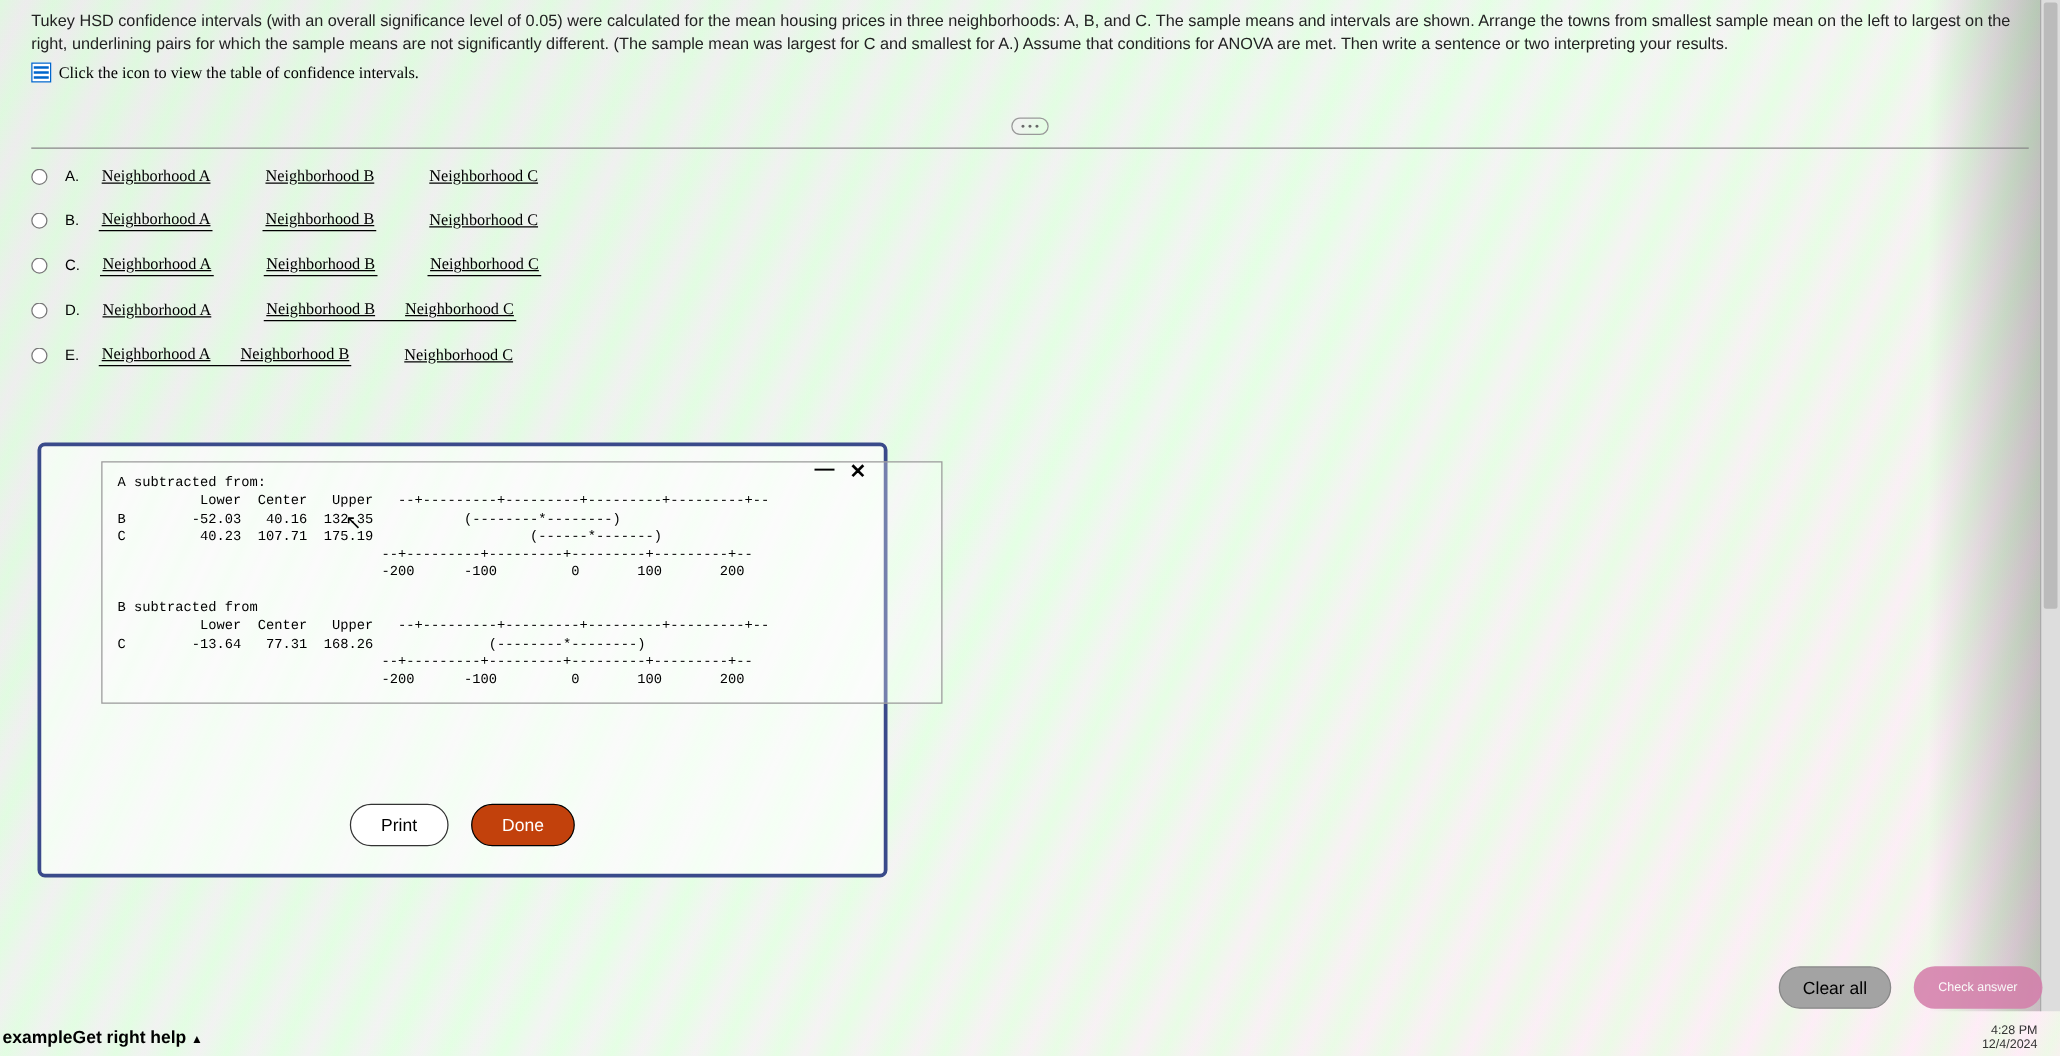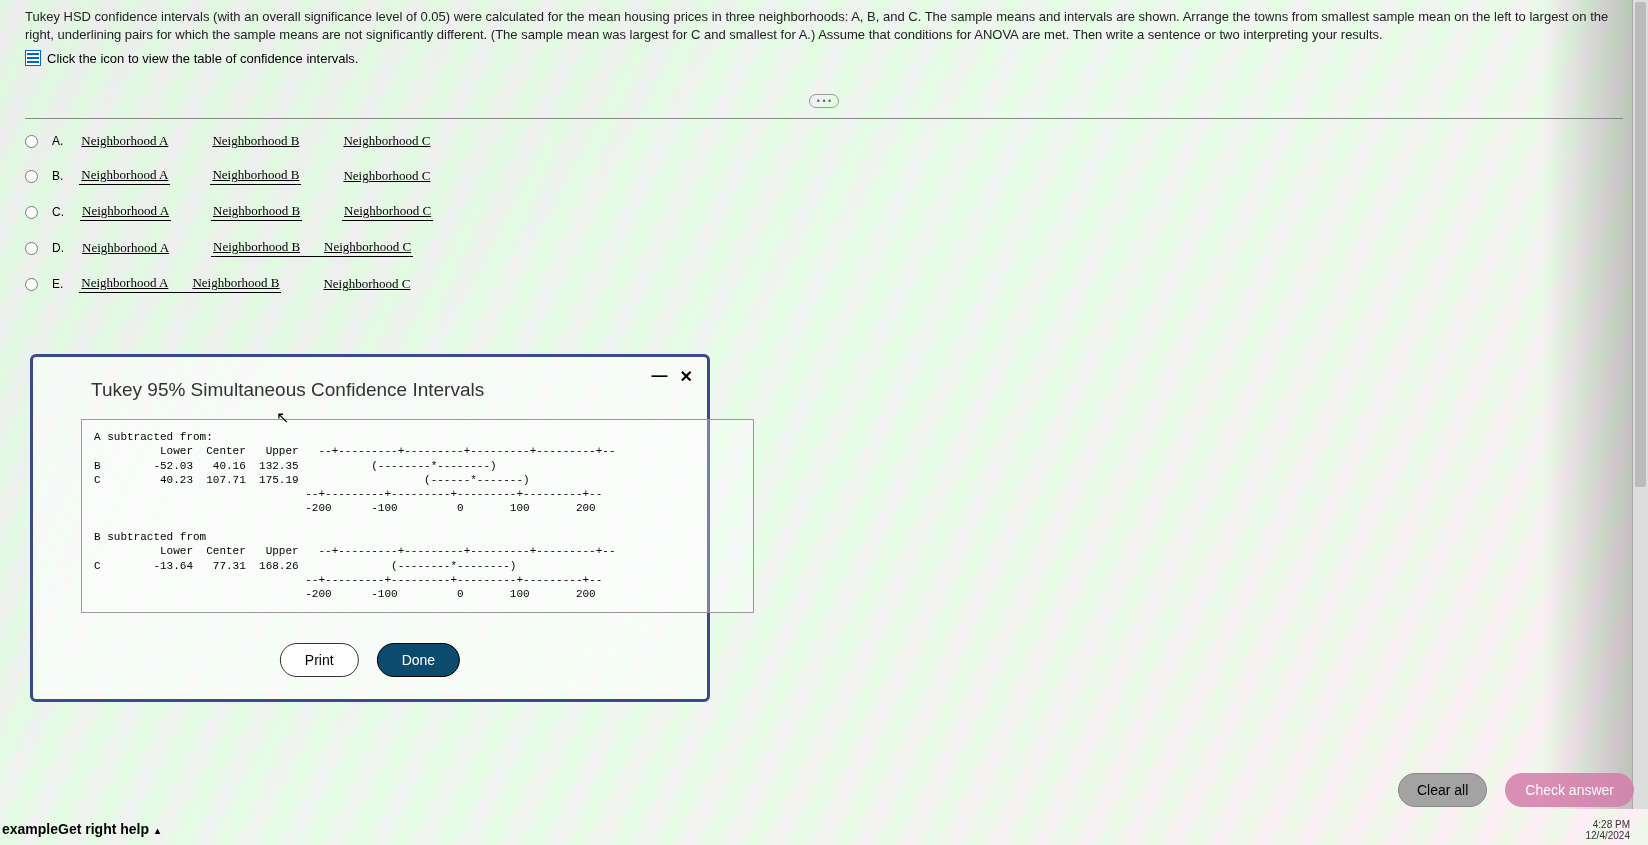--- a/index.html
+++ b/index.html
@@ -32,20 +32,21 @@
   font-size: 13px;
   color: #222;
   line-height: 1.4;
   margin-bottom: 6px;
 }
 .click-row {
   display: flex;
   align-items: center;
   gap: 6px;
   font-size: 13px;
+  font-family: Liberation Serif, serif;
 }
 .table-icon {
   width: 16px;
   height: 16px;
   border: 1px solid #0066cc;
   background: #fff;
   display: inline-flex;
   flex-direction: column;
   justify-content: space-around;
   padding: 1px;
@@ -140,21 +141,21 @@
   gap: 18px;
 }
 .btn {
   border-radius: 20px;
   padding: 8px 24px;
   font-size: 14px;
   cursor: pointer;
   border: 1px solid #333;
 }
 .btn-print { background: #fff; color: #000; }
-.btn-done { background: #0c4a6e; color: #fff; border-color:#000;text-align:center; }
+.btn-done { background: #c2410c; color: #fff; border-color:#000;text-align:center; }
 
 .footer-bar {
   position: absolute;
   bottom: 38px;
   right: 14px;
   display: flex;
   gap: 18px;
 }
 .btn-clear {
   background: #a3a3a3;
@@ -162,21 +163,21 @@
   border-radius: 18px;
   padding: 8px 18px;
   font-size: 14px;
 }
 .btn-check {
   background: #d47daa;
   color: #fff;
   border: none;
   border-radius: 18px;
   padding: 8px 20px;
-  font-size: 14px;
+  font-size: 10px;
   opacity: 0.85;
 }
 .help-bar {
   position: absolute;
   bottom: 8px;
   left: 2px;
   display: flex;
   font-size: 14px;
   font-weight: bold;
 }
@@ -302,21 +303,20 @@
     </label>
 
   </div>
 </div>
 
 <div class="modal">
   <div class="modal-controls">
     <span>—</span>
     <span>✕</span>
   </div>
-  <div class="modal-title">Tukey 95% Simultaneous Confidence Intervals</div>
   <div class="data-box">A subtracted from:
           Lower  Center   Upper   --+---------+---------+---------+---------+--
 B        -52.03   40.16  132.35           (--------*--------)
 C         40.23  107.71  175.19                   (------*-------)
                                 --+---------+---------+---------+---------+--
                                 -200      -100         0       100       200
 
 B subtracted from
           Lower  Center   Upper   --+---------+---------+---------+---------+--
 C        -13.64   77.31  168.26              (--------*--------)

